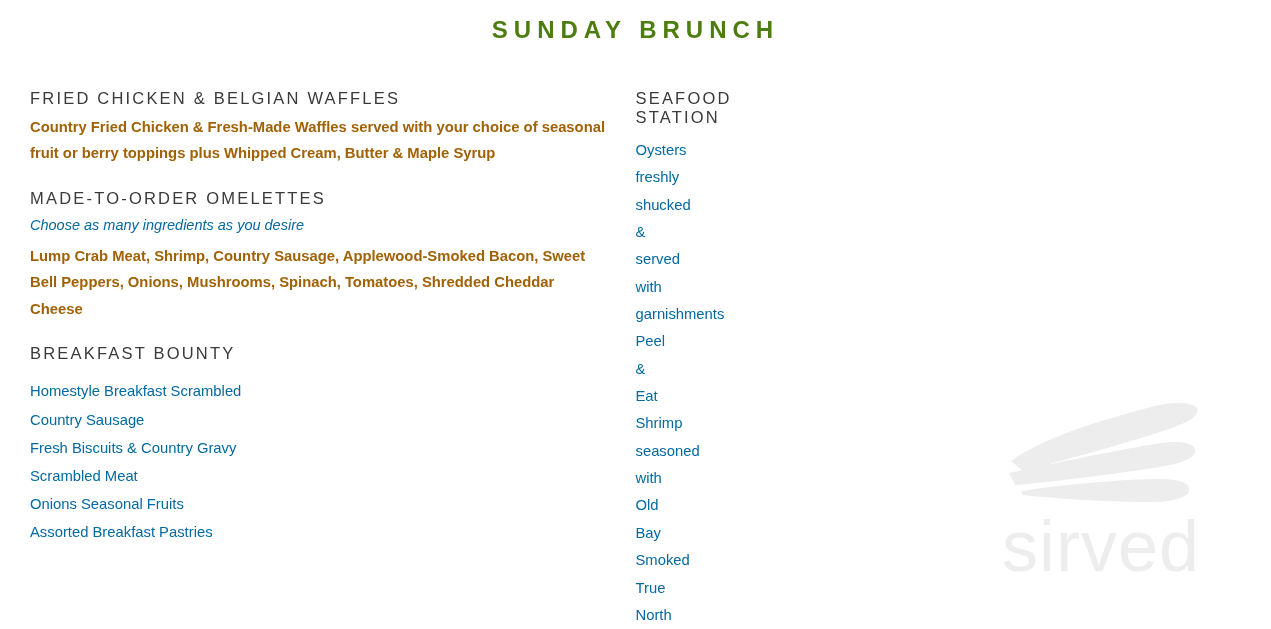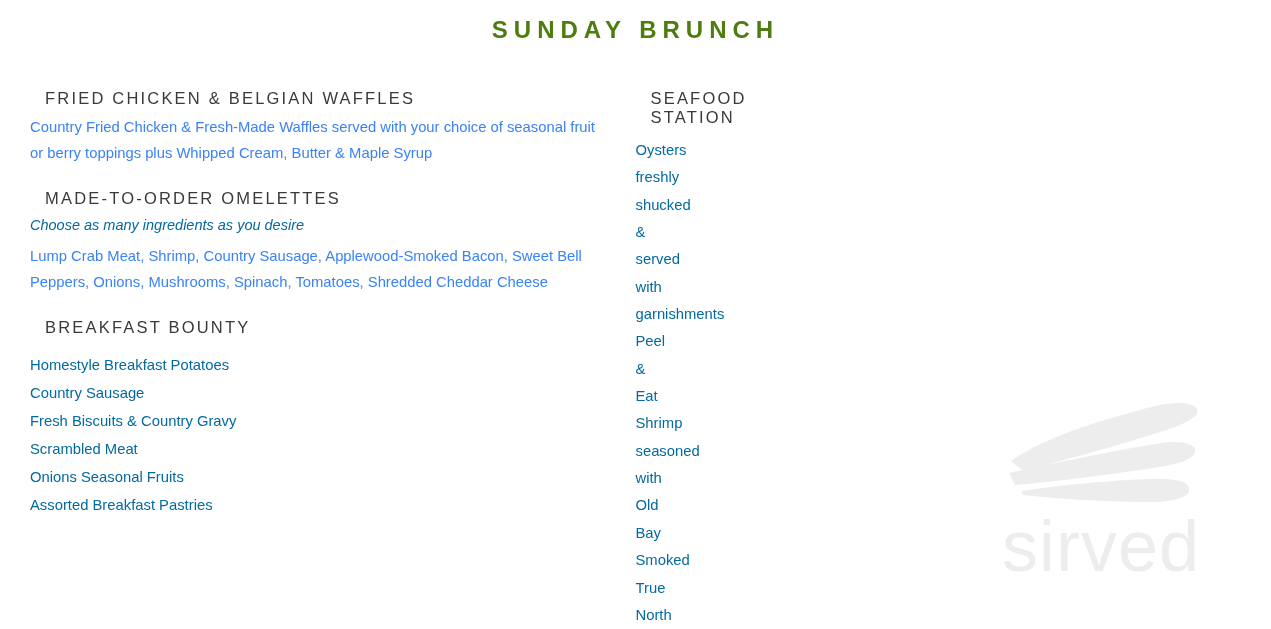--- a/index.html
+++ b/index.html
@@ -41,35 +41,36 @@
     width: 50%;
   }
   .col-left { padding-right: 30px; }
   .col-right { padding-left: 595px; margin-left: -595px; }
   .section { margin-bottom: 22px; }
   .section-title {
     font-size: 16.5px;
     letter-spacing: 2.2px;
     color: #3a3a3a;
     font-weight: normal;
-    margin: 0 0 6px 15px;
+    margin: 0 0 6px 0;
   }
   .section-note {
     font-style: italic;
     font-size: 14.5px;
     color: #0369a1;
     margin: 0 0 6px 0;
     line-height: 1.55;
   }
   .section-desc {
     font-size: 14.8px;
-    color: #3b82f6;
+    color: #a16207;
     line-height: 1.8;
     margin: 0;
     max-width: 590px;
+    font-weight: bold;
   }
   .item-list {
     list-style: none;
     margin: 0;
     padding: 0;
   }
   .item-list li {
     font-size: 14.8px;
     color: #0369a1;
     line-height: 1.85;
@@ -119,21 +120,21 @@
 
       <div class="section">
         <h2 class="section-title">MADE-TO-ORDER OMELETTES</h2>
         <p class="section-note">Choose as many ingredients as you desire</p>
         <p class="section-desc">Lump Crab Meat, Shrimp, Country Sausage, Applewood-Smoked Bacon, Sweet Bell Peppers, Onions, Mushrooms, Spinach, Tomatoes, Shredded Cheddar Cheese</p>
       </div>
 
       <div class="section spaced">
         <h2 class="section-title">BREAKFAST BOUNTY</h2>
         <ul class="item-list spaced-list">
-          <li>Homestyle Breakfast Potatoes</li>
+          <li>Homestyle Breakfast Scrambled</li>
           <li>Country Sausage</li>
           <li>Fresh Biscuits &amp; Country Gravy</li>
           <li>Scrambled Meat</li>
           <li>Onions Seasonal Fruits</li>
           <li>Assorted Breakfast Pastries</li>
         </ul>
       </div>
 
     </div>
 

